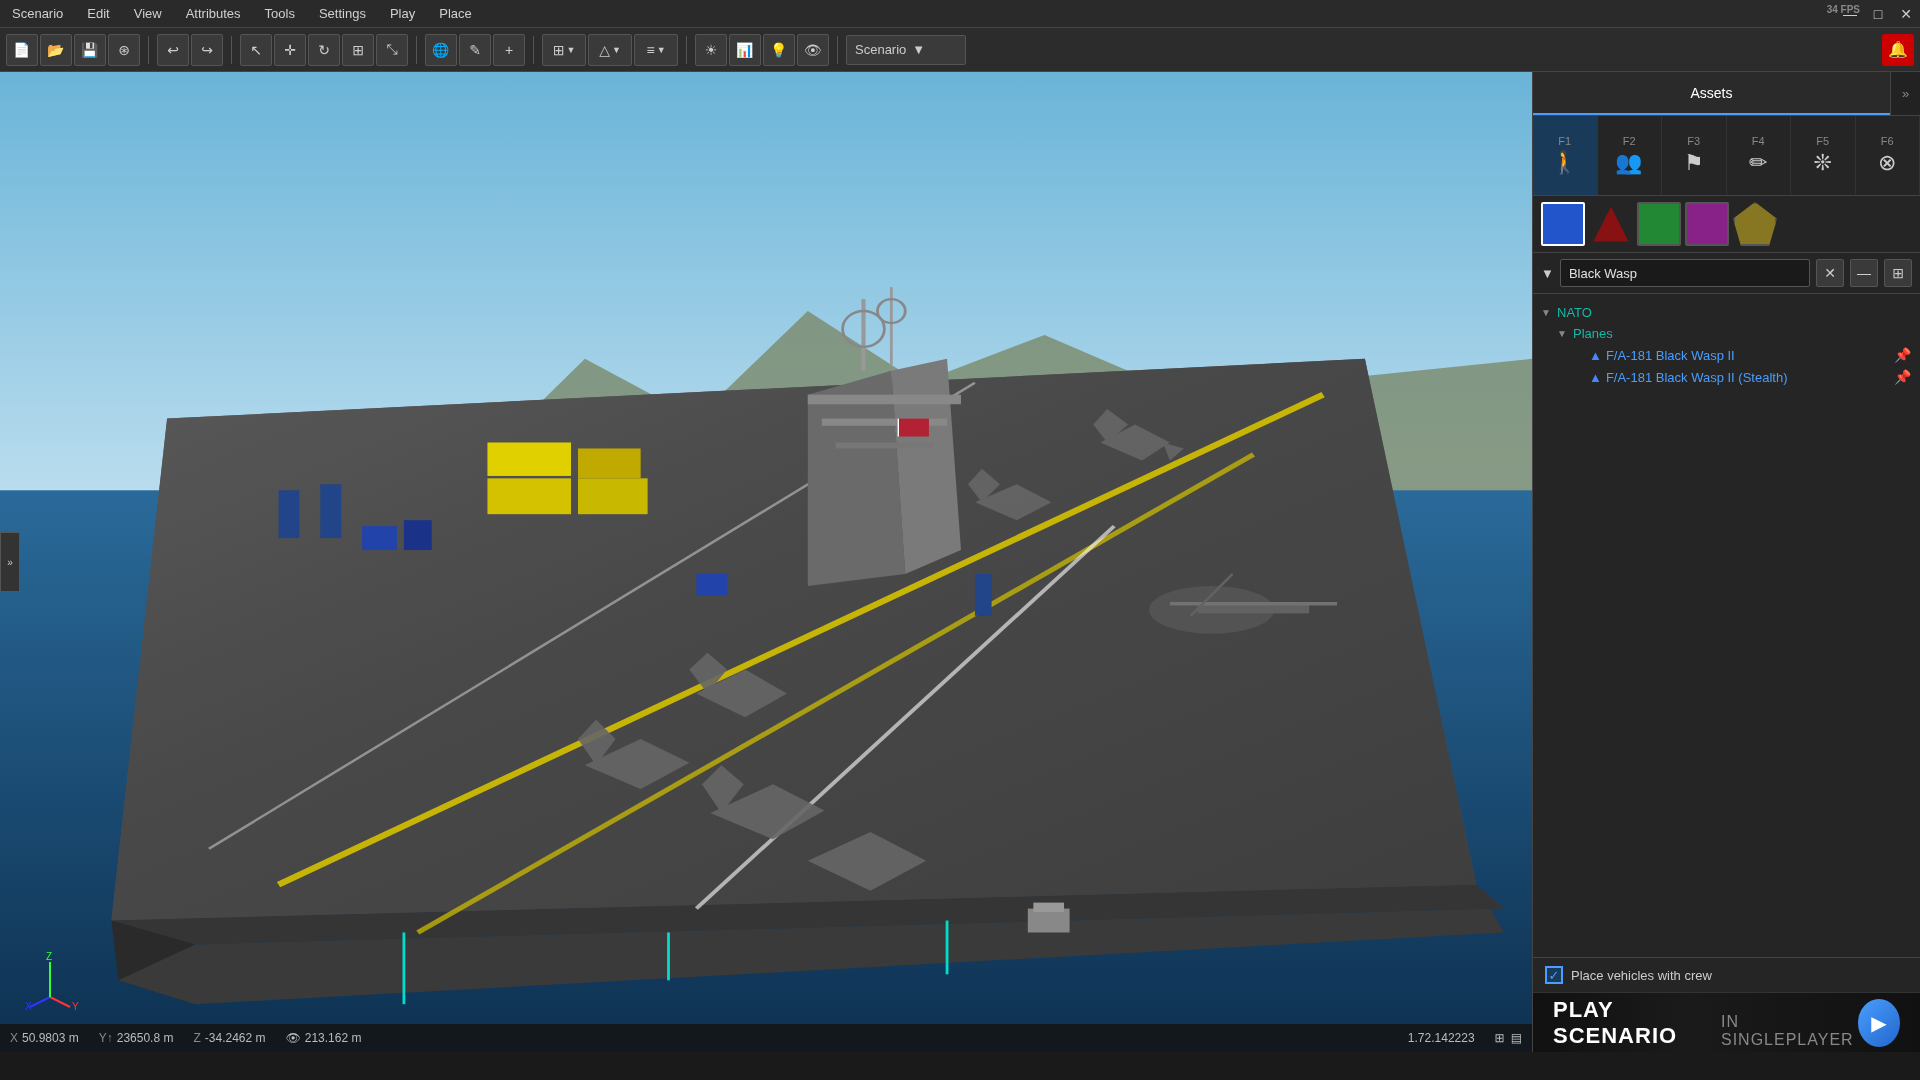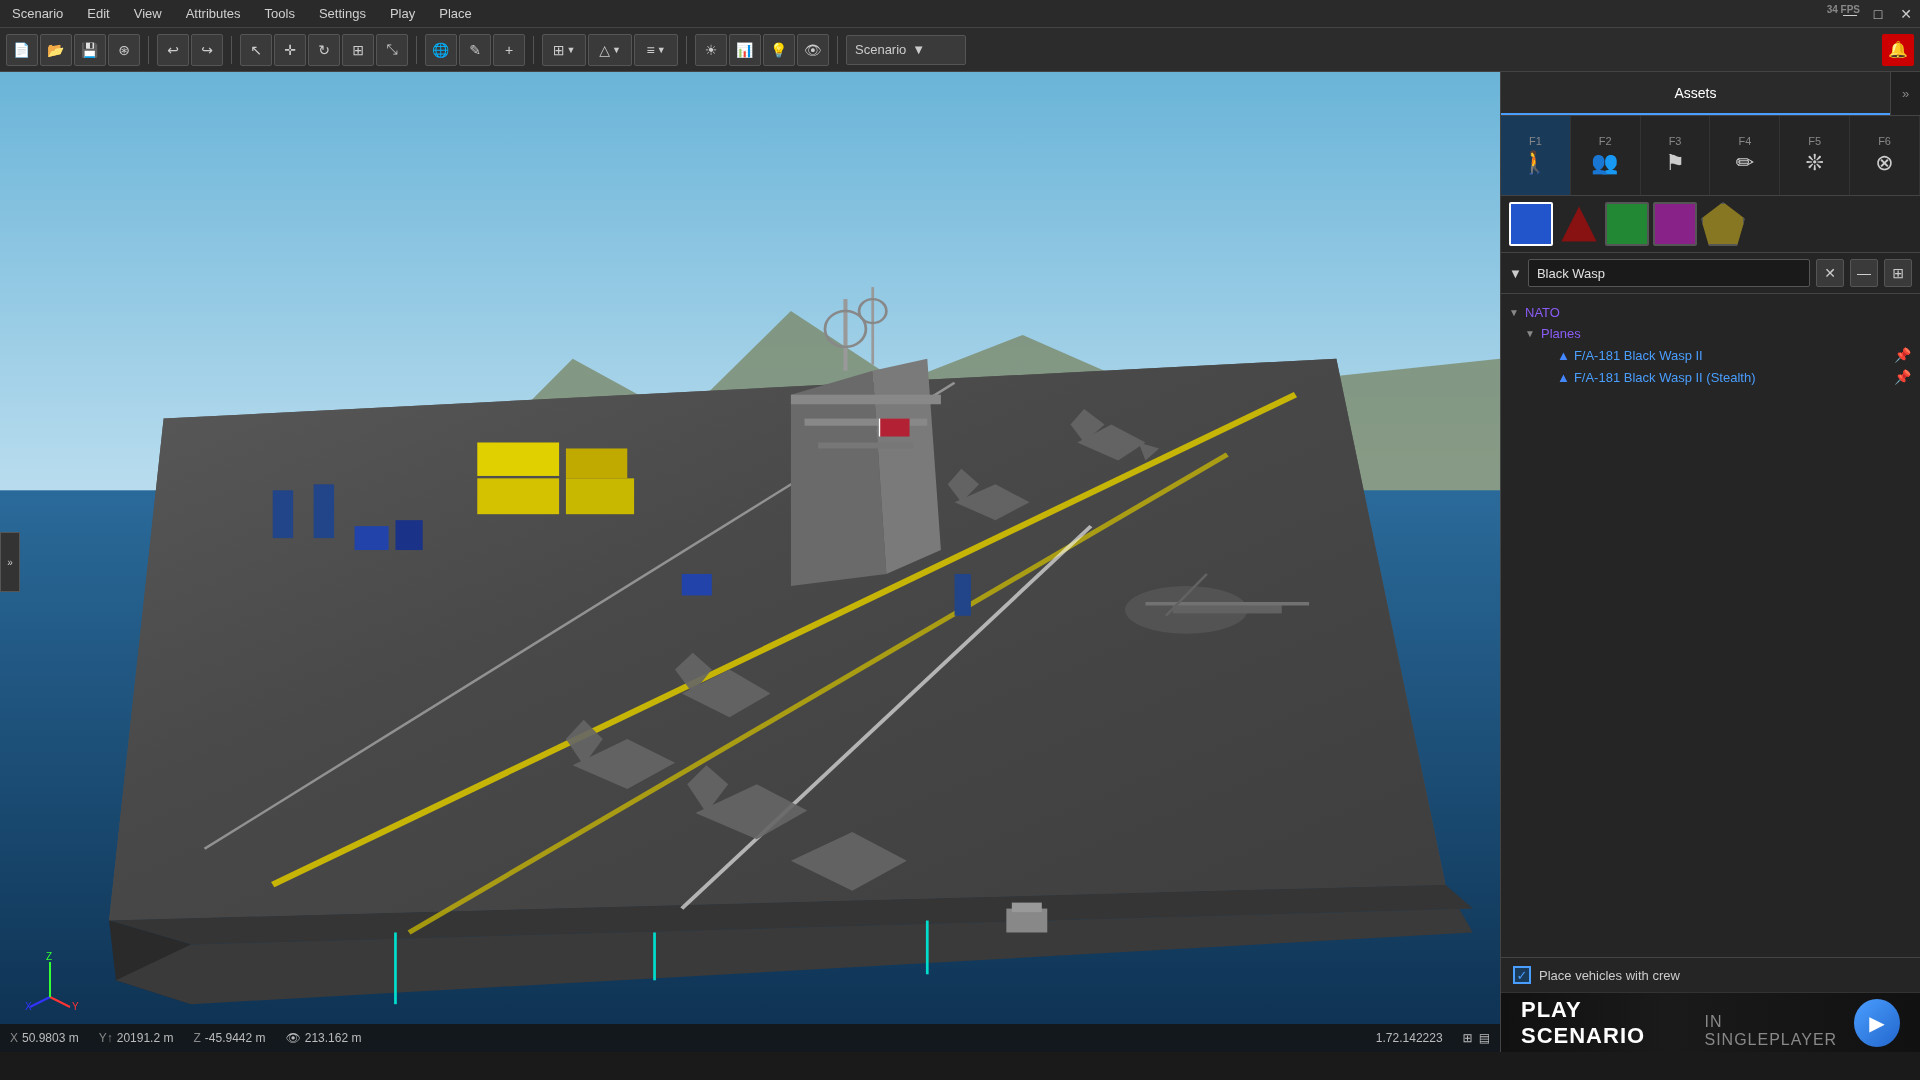--- a/index.html
+++ b/index.html
@@ -188,21 +188,21 @@
       display: flex;
       align-items: center;
       gap: 4px;
     }
     .coord-label {
       color: #888;
     }
 
     
     #right-panel {
-      width: 420px;
+      width: 388px;
       background: #2a2a2a;
       border-left: 1px solid #444;
       display: flex;
       flex-direction: column;
     }
 
     
     #panel-tabs {
       display: flex;
       height: 44px;
@@ -343,21 +343,21 @@
       font-size: 10px;
       color: #888;
       width: 12px;
     }
     .tree-icon {
       font-size: 13px;
     }
     .tree-icon-blue { color: #4488ff; }
     .tree-text {
       font-size: 13px;
-      color: #8b5cf6;
+      color: #14b8a6;
     }
     .tree-text-blue { color: #4a9eff; }
     .tree-action {
       margin-left: auto;
       color: #888;
       font-size: 14px;
       cursor: pointer;
     }
     .tree-indent-1 { padding-left: 24px; }
     .tree-indent-2 { padding-left: 40px; }
@@ -716,25 +716,25 @@
       </svg>
     </div>
 
     <div id="viewport-bottom-bar">
       <div class="coord-item">
         <span class="coord-label">X</span>
         <span>50.9803 m</span>
       </div>
       <div class="coord-item">
         <span class="coord-label">Y↑</span>
-        <span>20191.2 m</span>
+        <span>23650.8 m</span>
       </div>
       <div class="coord-item">
         <span class="coord-label">Z</span>
-        <span>-45.9442 m</span>
+        <span>-34.2462 m</span>
       </div>
       <div class="coord-item">
         <span>👁</span>
         <span>213.162 m</span>
       </div>
       <div style="margin-left:auto;" class="coord-item">
         <span>1.72.142223</span>
       </div>
       <div style="display:flex;gap:6px;">
         <span style="cursor:pointer;">⊞</span>

